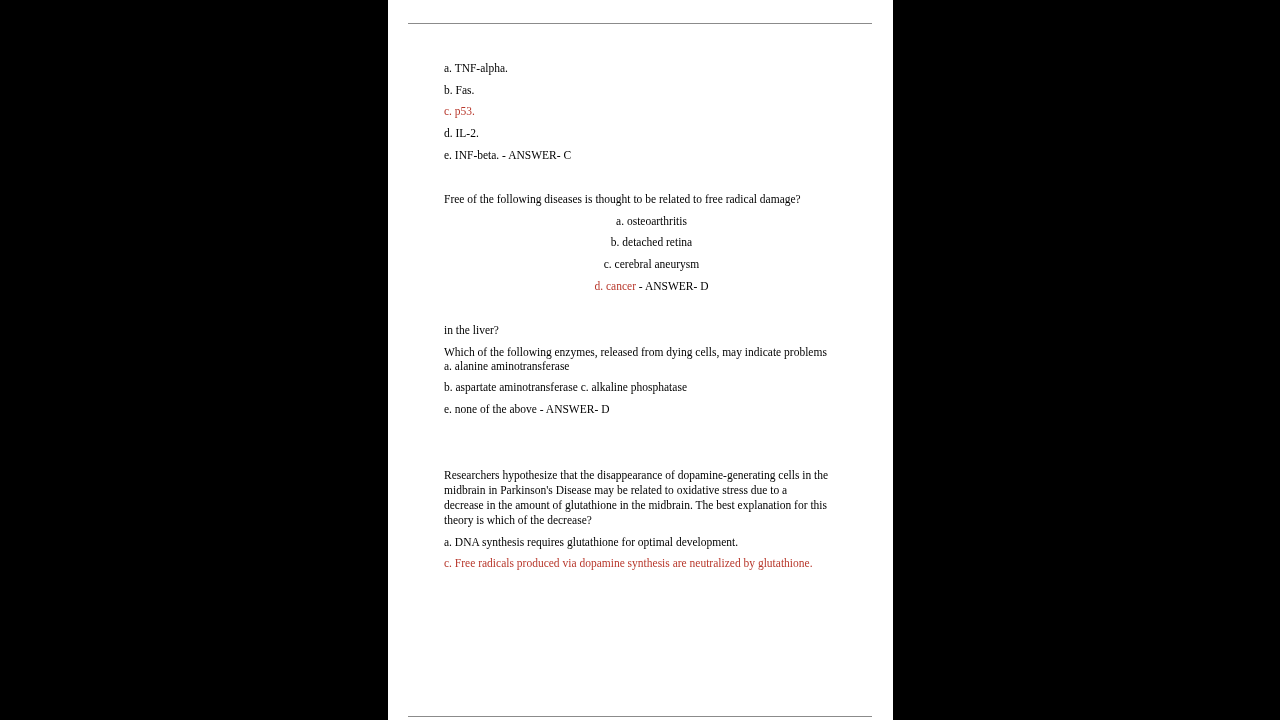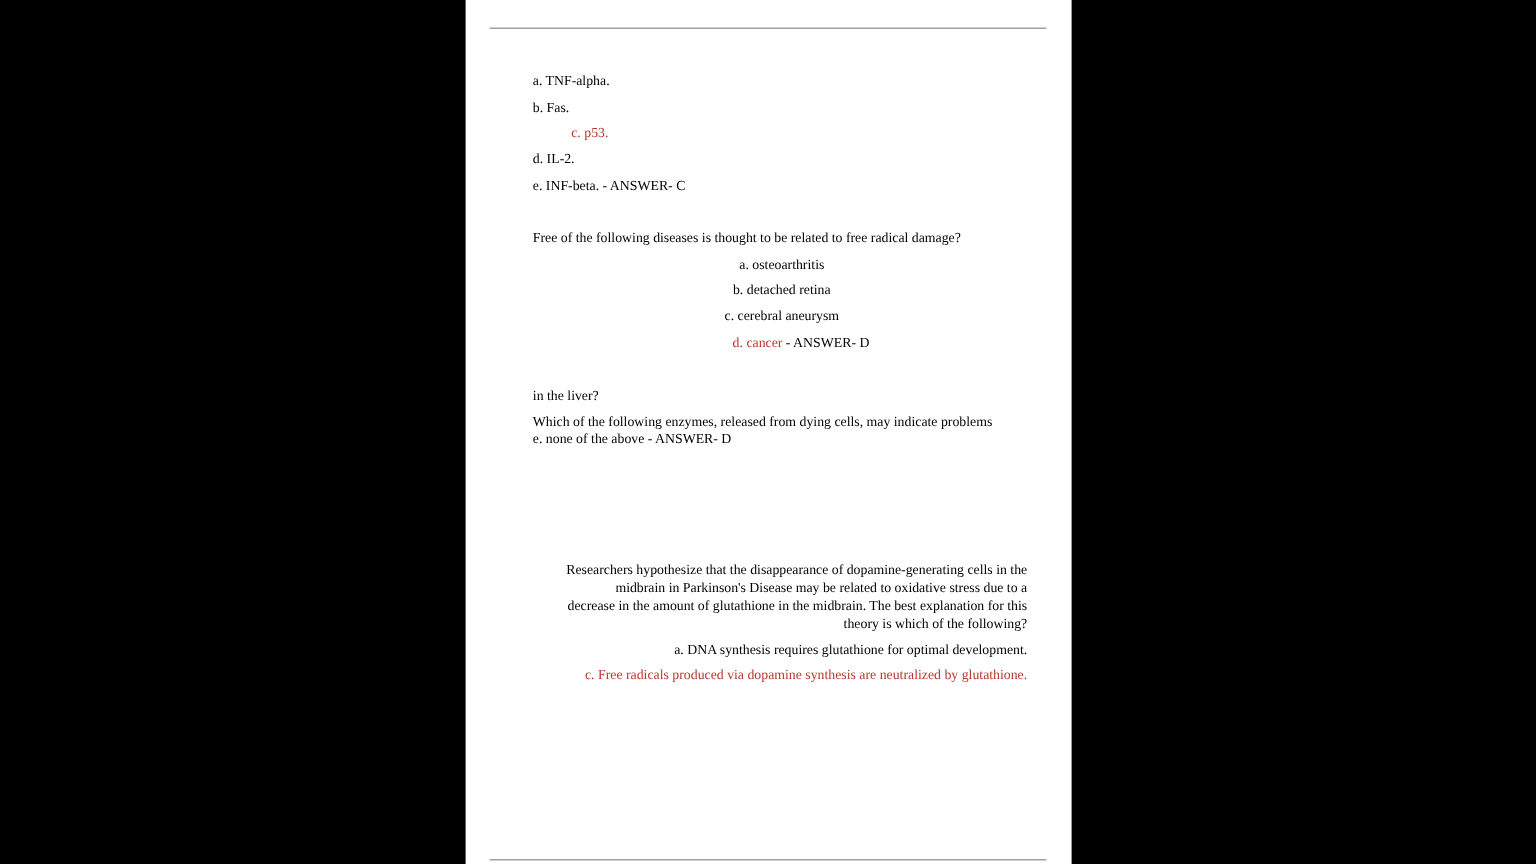--- a/index.html
+++ b/index.html
@@ -62,21 +62,21 @@
     height: 21.7px;
   }
   .opt .txt { display: inline; }
 
   
   .para .line {
     line-height: 14.9px;
     white-space: normal;
   }
 
-  .red { color: #b8382c; margin-left: 32px; }
+  .red { color: #b8382c; }
   .indent { padding-left: 3px; text-align: center; }
 
   .stem {
     height: 21.5px;
   }
   .stem2 {
     line-height: 14.5px;
   }
 </style>
 </head>
@@ -101,28 +101,30 @@
         <div class="line stem">Free of the following diseases is thought to be related to free radical damage?</div>
         <div class="line opt indent"><span class="txt">a. osteoarthritis</span></div>
         <div class="line opt indent"><span class="txt">b. detached retina</span></div>
         <div class="line opt indent"><span class="txt">c. cerebral aneurysm</span></div>
         <div class="line opt indent"><span class="red">d. cancer</span><span> - ANSWER- D</span></div>
       </div>
 
       <div class="block" style="top: 323px;">
         <div class="line stem2" style="height: 22px;">in the liver?</div>
         <div class="line stem2">Which of the following enzymes, released from dying cells, may indicate problems</div>
+        <div class="line opt"><span class="txt">a. alanine aminotransferase</span></div>
+        <div class="line opt"><span class="txt">b. aspartate aminotransferase c. alkaline phosphatase</span></div>
         <div class="line opt"><span class="txt">e. none of the above - ANSWER- D</span></div>
       </div>
 
-      <div class="block para" style="top: 468px; text-align: right;">
+      <div class="block para" style="top: 468px;">
         <div class="line">Researchers hypothesize that the disappearance of dopamine-generating cells in the</div>
         <div class="line">midbrain in Parkinson's Disease may be related to oxidative stress due to a</div>
         <div class="line">decrease in the amount of glutathione in the midbrain. The best explanation for this</div>
-        <div class="line" style="height: 22px;">theory is which of the following?</div>
+        <div class="line" style="height: 22px;">theory is which of the decrease?</div>
         <div class="line opt"><span class="txt">a. DNA synthesis requires glutathione for optimal development.</span></div>
         <div class="line opt red"><span class="txt">c. Free radicals produced via dopamine synthesis are neutralized by glutathione.</span></div>
       </div>
 
     </div>
 
     <div class="rule bottom"></div>
 
   </div>
 </div>

